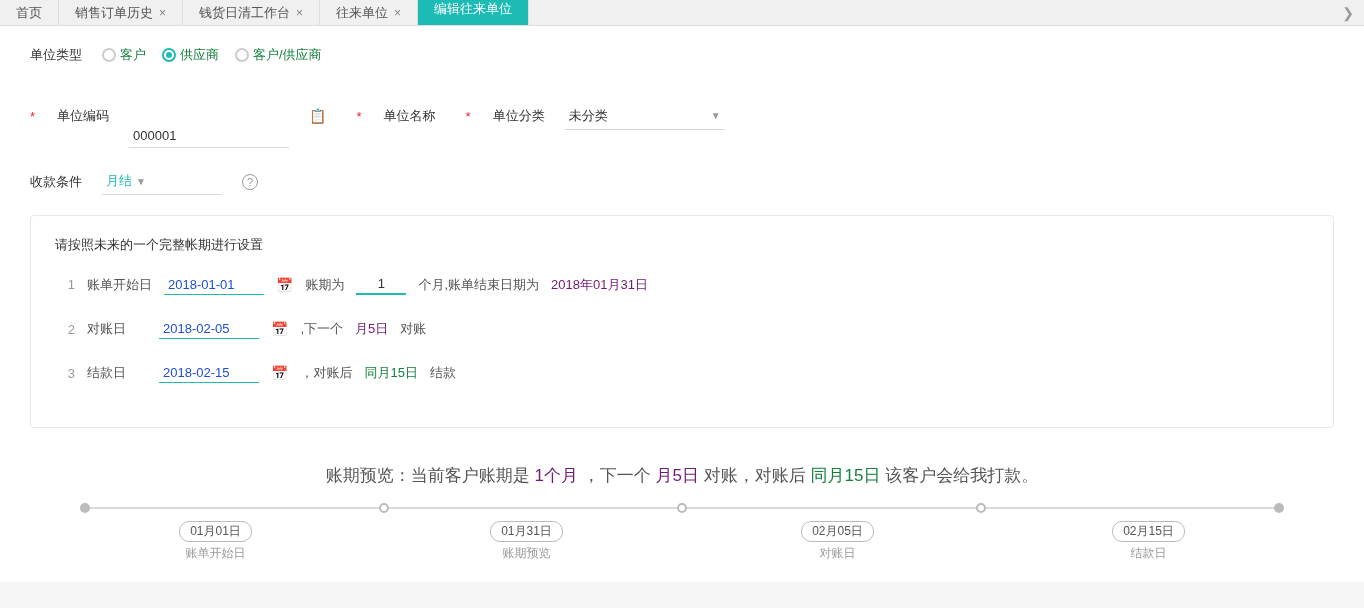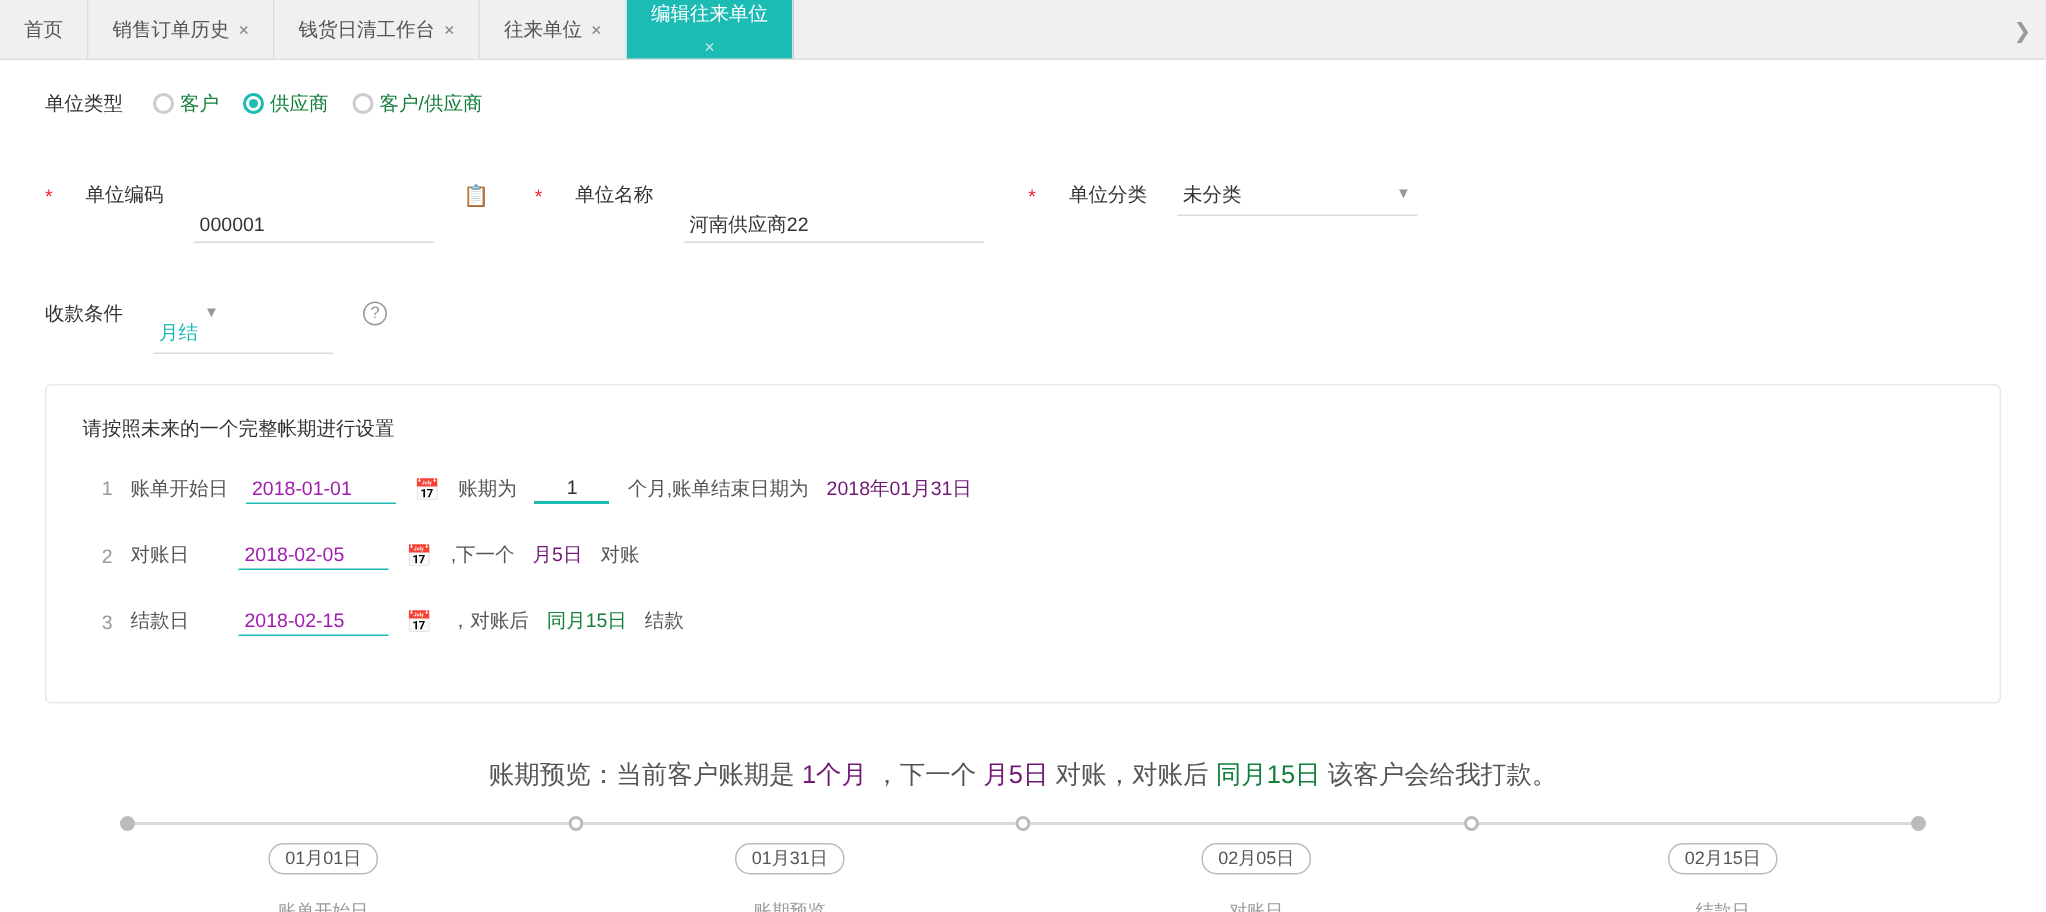--- a/index.html
+++ b/index.html
@@ -4,21 +4,21 @@
   <style>
     * { box-sizing: border-box; margin: 0; padding: 0; }
     body { font-family: "Microsoft YaHei", "PingFang SC", sans-serif; font-size: 13px; color: #333; background: #f5f5f5; }
 
     
     .tab-bar {
       display: flex;
       align-items: stretch;
       background: #f0f0f0;
       border-bottom: 1px solid #ddd;
-      height: 40px;
+      height: 26px;
       position: relative;
     }
     .tab {
       display: flex;
       align-items: center;
       padding: 0 16px;
       cursor: pointer;
       font-size: 13px;
       color: #555;
       border-right: 1px solid #ddd;
@@ -106,21 +106,21 @@
     
     .select-wrapper {
       display: flex;
       align-items: center;
       border-bottom: 1px solid #d9d9d9;
       gap: 4px;
       padding: 4px 4px;
       min-width: 120px;
       cursor: pointer;
     }
-    .select-value { color: #1cbbb4; font-size: 13px; margin-top: 27px; }
+    .select-value { color: #1cbbb4; font-size: 13px; }
     .dropdown-arrow { color: #999; font-size: 10px; }
 
     
     .unit-class-wrapper {
       display: flex;
       align-items: center;
       border-bottom: 1px solid #d9d9d9;
       gap: 4px;
       padding: 4px 4px;
       min-width: 160px;
@@ -169,21 +169,21 @@
       color: #555;
       white-space: nowrap;
       min-width: 60px;
     }
     .date-input {
       border: none;
       border-bottom: 1px solid #1cbbb4;
       padding: 2px 4px;
       font-size: 13px;
       outline: none;
-      color: #a21caf;
+      color: #1d4ed8;
       width: 100px;
       background: transparent;
     }
     .period-input {
       border: none;
       border-bottom: 2px solid #1cbbb4;
       padding: 2px 4px;
       font-size: 13px;
       outline: none;
       color: #333;
@@ -199,21 +199,21 @@
     .preview-section {
       padding: 16px 24px;
       font-size: 17px;
       color: #555;
       text-align: center;
     }
     .preview-section .preview-label { font-weight: normal; color: #555; }
     .ft-dot { width: 10px; height: 10px; border-radius: 50%; border: 2px solid #bbb; background: #fff; }
     .ft-dot.end { background: #bbb; }
     .ft-line { flex: 1; height: 2px; background: #d9d9d9; }
-    .ft-label-item { display: flex; flex-direction: column; align-items: center; gap: 16px; }
+    .ft-label-item { display: flex; flex-direction: column; align-items: center; gap: 3px; }
     .ft-badge { border: 1px solid #bbb; border-radius: 10px; padding: 1px 10px; font-size: 12px; color: #555; }
     .ft-cap { font-size: 12px; color: #999; }
 
     .timeline-outer {
       position: relative;
       padding: 0 20px;
     }
   </style>
 </head>
 <body>
@@ -267,21 +267,20 @@
   <div class="form-row">
     <div class="form-group">
       <span class="required-star">*</span>
       <span>单位编码</span>
       <input type="text" class="text-input" value="000001" style="">
       <span style="color:#1cbbb4; font-size:14px; cursor:pointer;">📋</span>
     </div>
     <div class="form-group">
       <span class="required-star">*</span>
       <span>单位名称</span>
-      <input type="text" class="text-input" style="width: 200px;" value="河南供应商22">
     </div>
     <div class="form-group">
       <span class="required-star">*</span>
       <span>单位分类</span>
       <div class="unit-class-wrapper">
         <span class="unit-class-value">未分类</span>
         <span class="dropdown-arrow">▼</span>
       </div>
     </div>
   </div>

